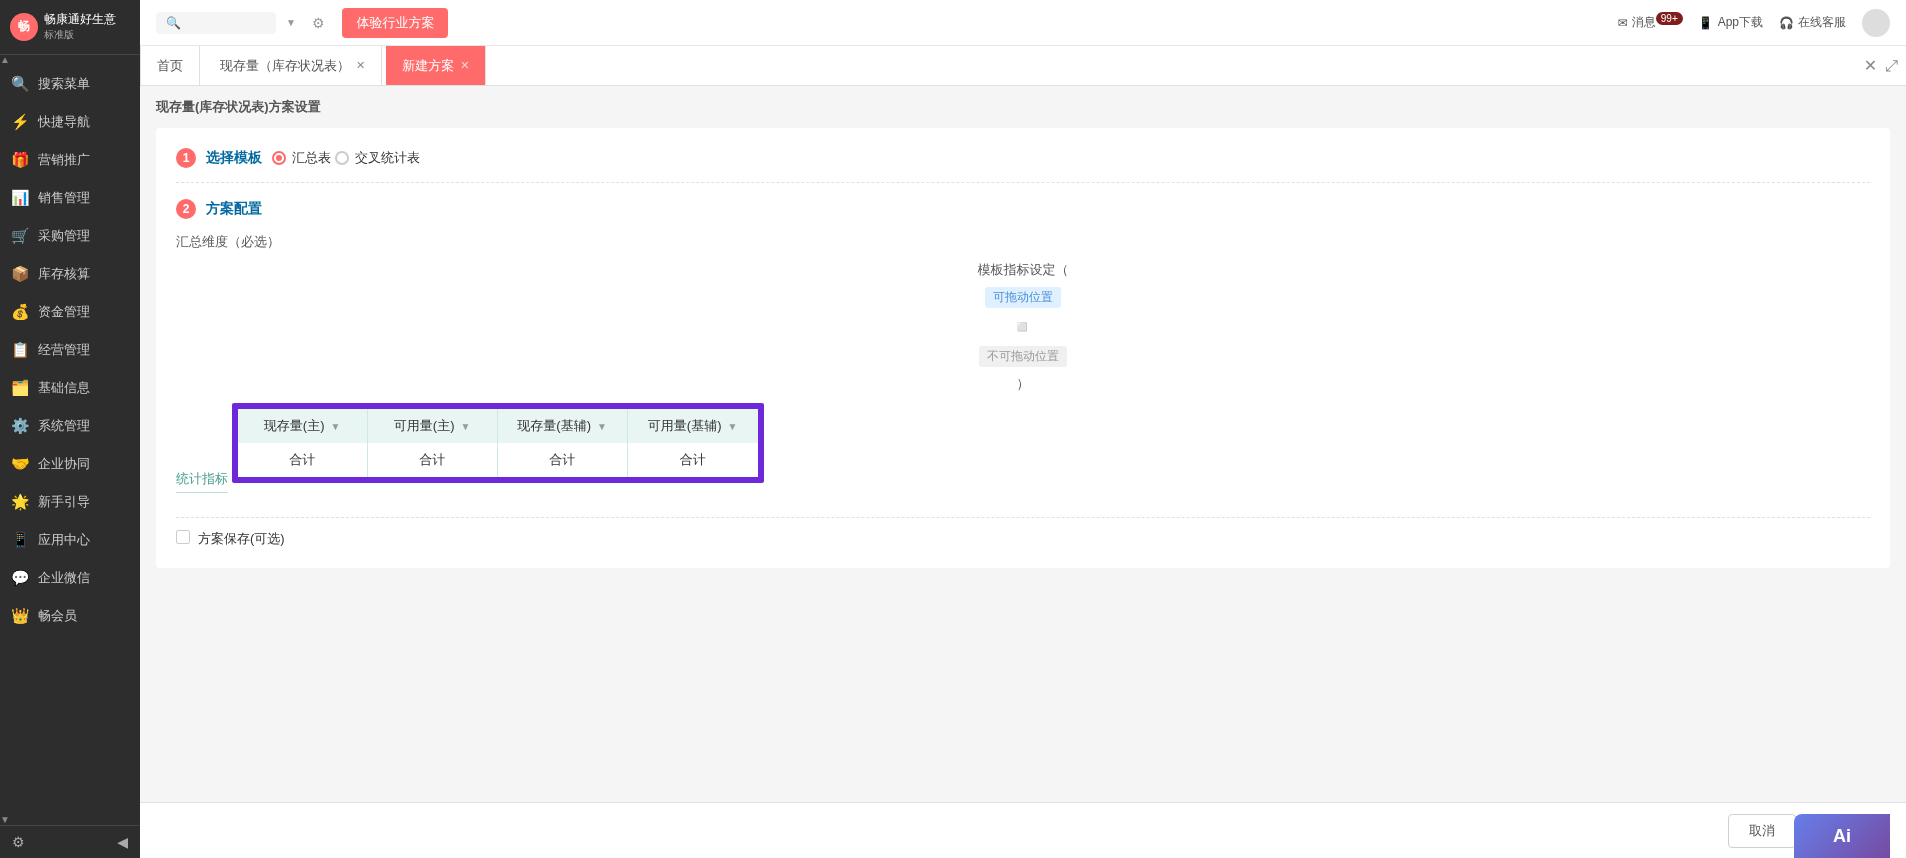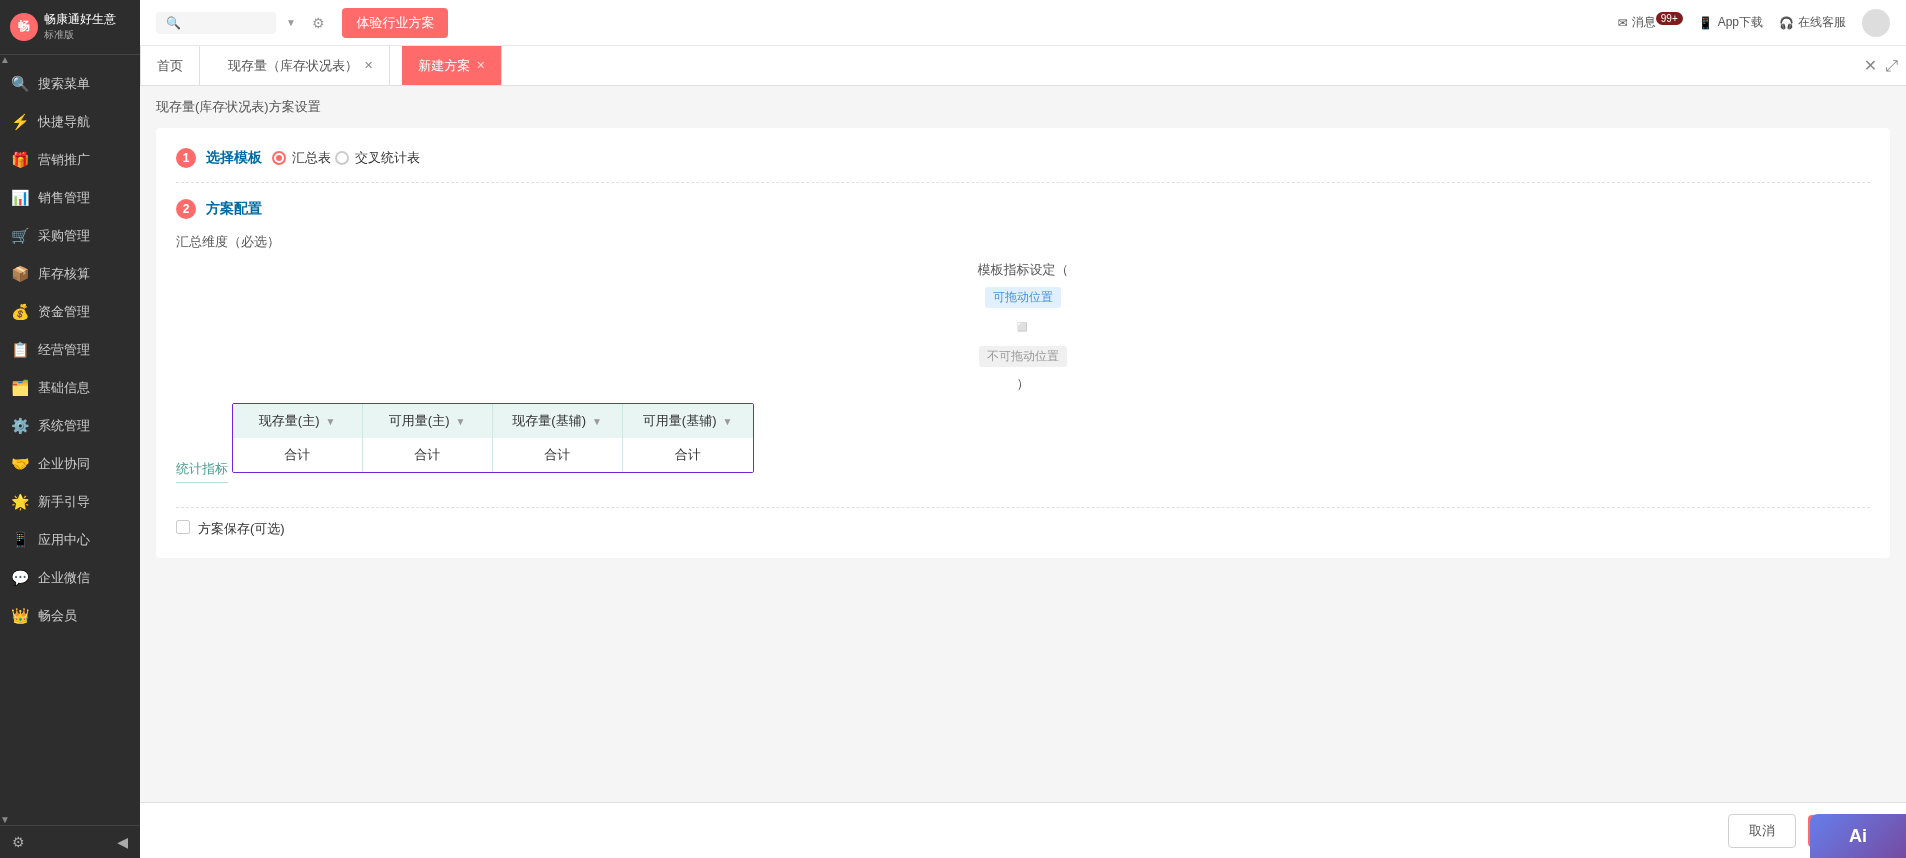--- a/index.html
+++ b/index.html
@@ -95,21 +95,21 @@
     }
 
     
     .tabs-bar {
       height: 40px;
       background: #fff;
       display: flex;
       align-items: center;
       padding: 0 0;
       border-bottom: 1px solid #e0e0e0;
-      gap: 12px;
+      gap: 4px;
       position: relative;
     }
     .tab {
       display: flex; align-items: center; gap: 6px;
       padding: 0 16px;
       height: 100%;
       cursor: pointer;
       font-size: 13px;
       color: #555;
       border-right: 1px solid #e0e0e0;
@@ -123,21 +123,21 @@
     .tabs-right {
       margin-left: auto; display: flex; align-items: center; padding-right: 8px; gap: 8px;
     }
     .tabs-right-icon { font-size: 16px; color: #888; cursor: pointer; }
 
     
     .content {
       flex: 1; overflow-y: auto; background: #f5f5f5; padding: 12px 16px;
     }
     .page-title {
-      font-size: 13px; color: #555; margin-bottom: 12px;
+      font-size: 13px; color: #555; margin-bottom: 12px; font-weight: bold;
     }
 
     
     .card {
       background: #fff; border-radius: 4px; padding: 20px;
       margin-bottom: 12px;
     }
 
     
     .section-header {
@@ -183,21 +183,21 @@
       padding: 2px 8px; font-size: 12px; color: #4a90d9;
     }
     .indicator-tag.gray {
       background: #f0f0f0; color: #999;
     }
 
     .stats-section { margin-bottom: 12px; }
     .stats-label { color: #4a9e8e; font-size: 13px; margin-bottom: 8px; border-bottom: 1px solid #b8e0d8; padding-bottom: 4px; display: inline-block; }
 
     .stats-table {
-      border: 1px solid #6d28d9; border-radius: 2px; overflow: hidden;
+      border: 6px solid #6d28d9; border-radius: 2px; overflow: hidden;
       width: auto; display: inline-block;
     }
     .stats-table-header {
       display: flex; background: #e8f5f3;
     }
     .stats-table-body {
       display: flex; background: #fff;
     }
     .stats-col {
       min-width: 130px; padding: 8px 12px;
@@ -237,21 +237,21 @@
       font-size: 13px; color: #555;
     }
     .btn-query {
       padding: 7px 24px; border: none;
       background: #ff6b6b; border-radius: 4px; cursor: pointer;
       font-size: 13px; color: #fff;
     }
 
     
     .ai-float {
-      position: fixed; bottom: 0; right: 0;
+      position: fixed; bottom: 0; right: 16px;
       width: 96px; height: 44px;
       background: linear-gradient(135deg, #667eea, #764ba2);
       border-radius: 8px 0 0 0;
       display: flex; align-items: center; justify-content: center;
       color: white; font-size: 18px; font-weight: bold; cursor: pointer;
       z-index: 999;
     }
     .scroll-btn { color: #888; font-size: 10px; cursor: pointer; line-height: 1; }
   </style>
 </head>

